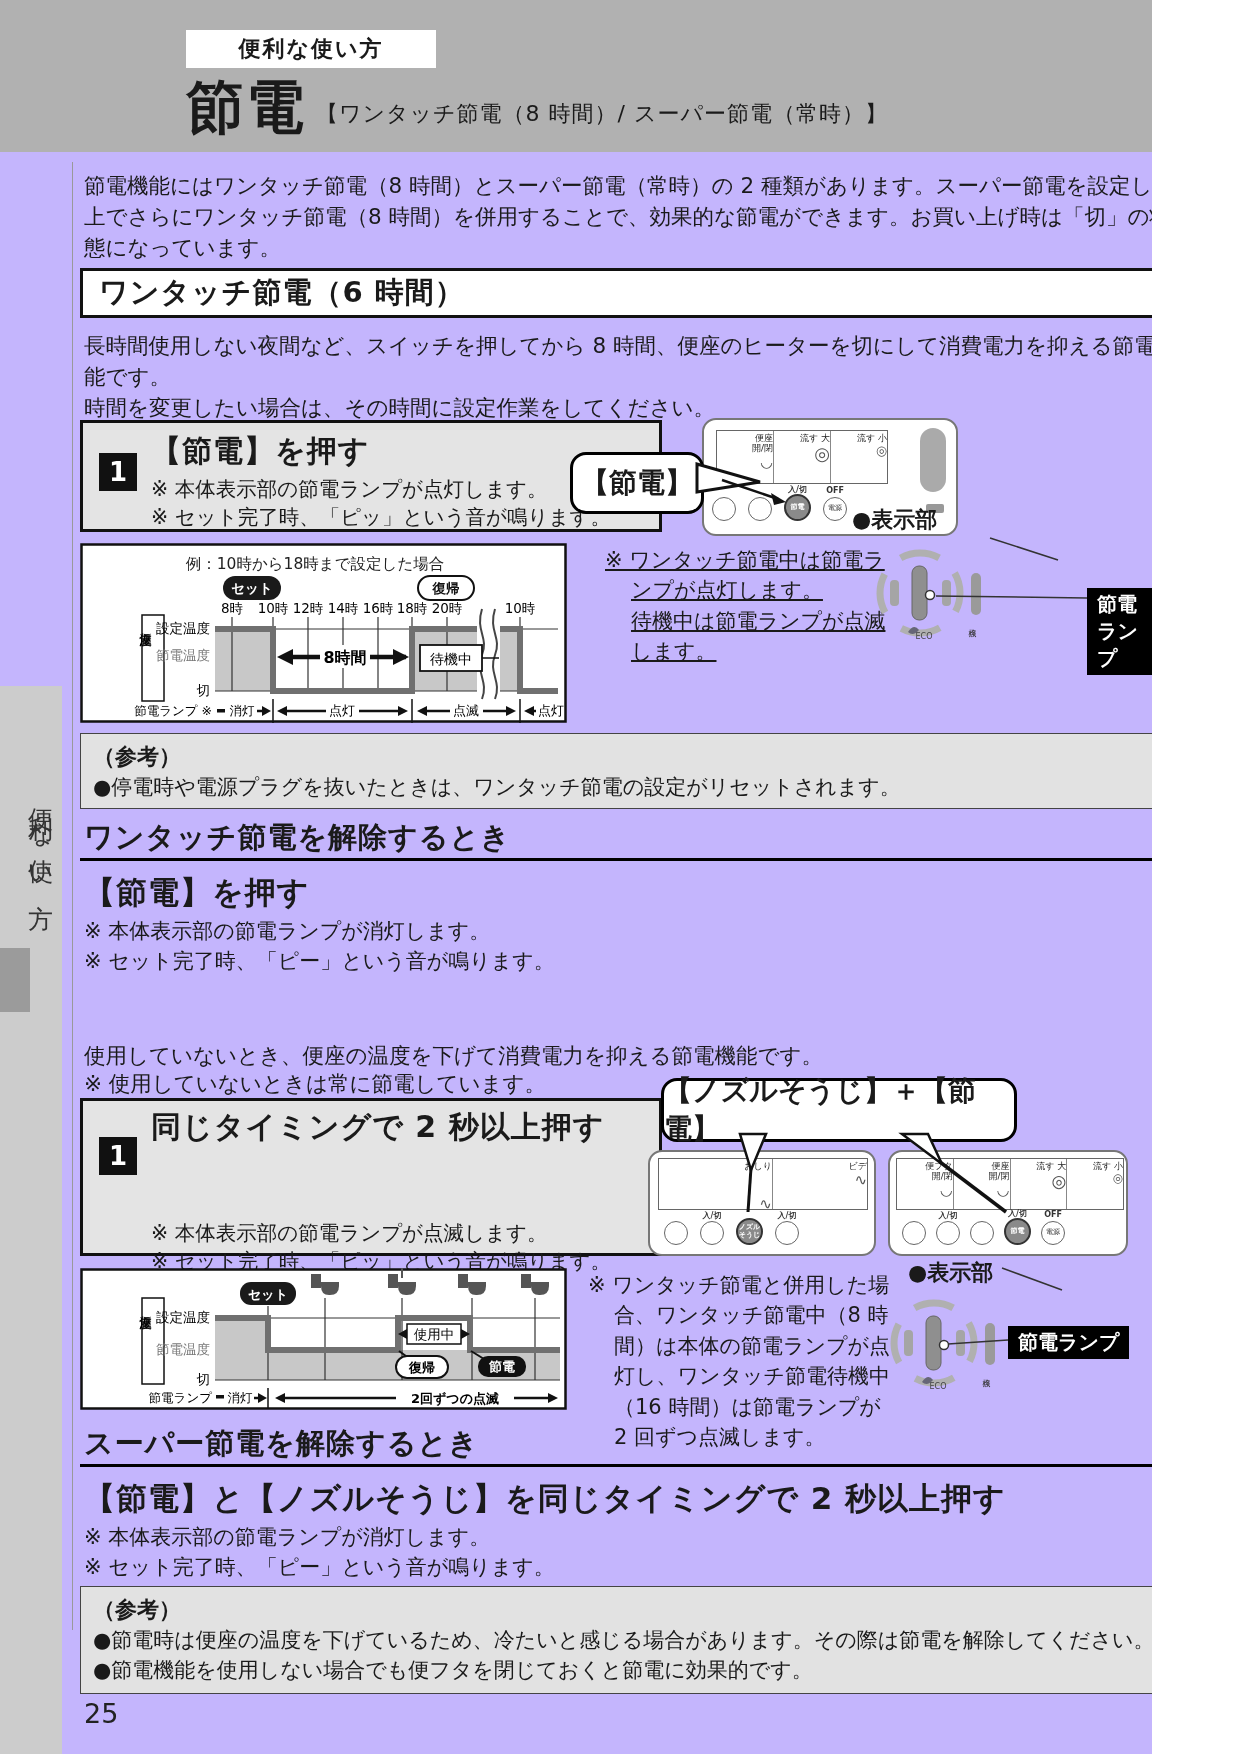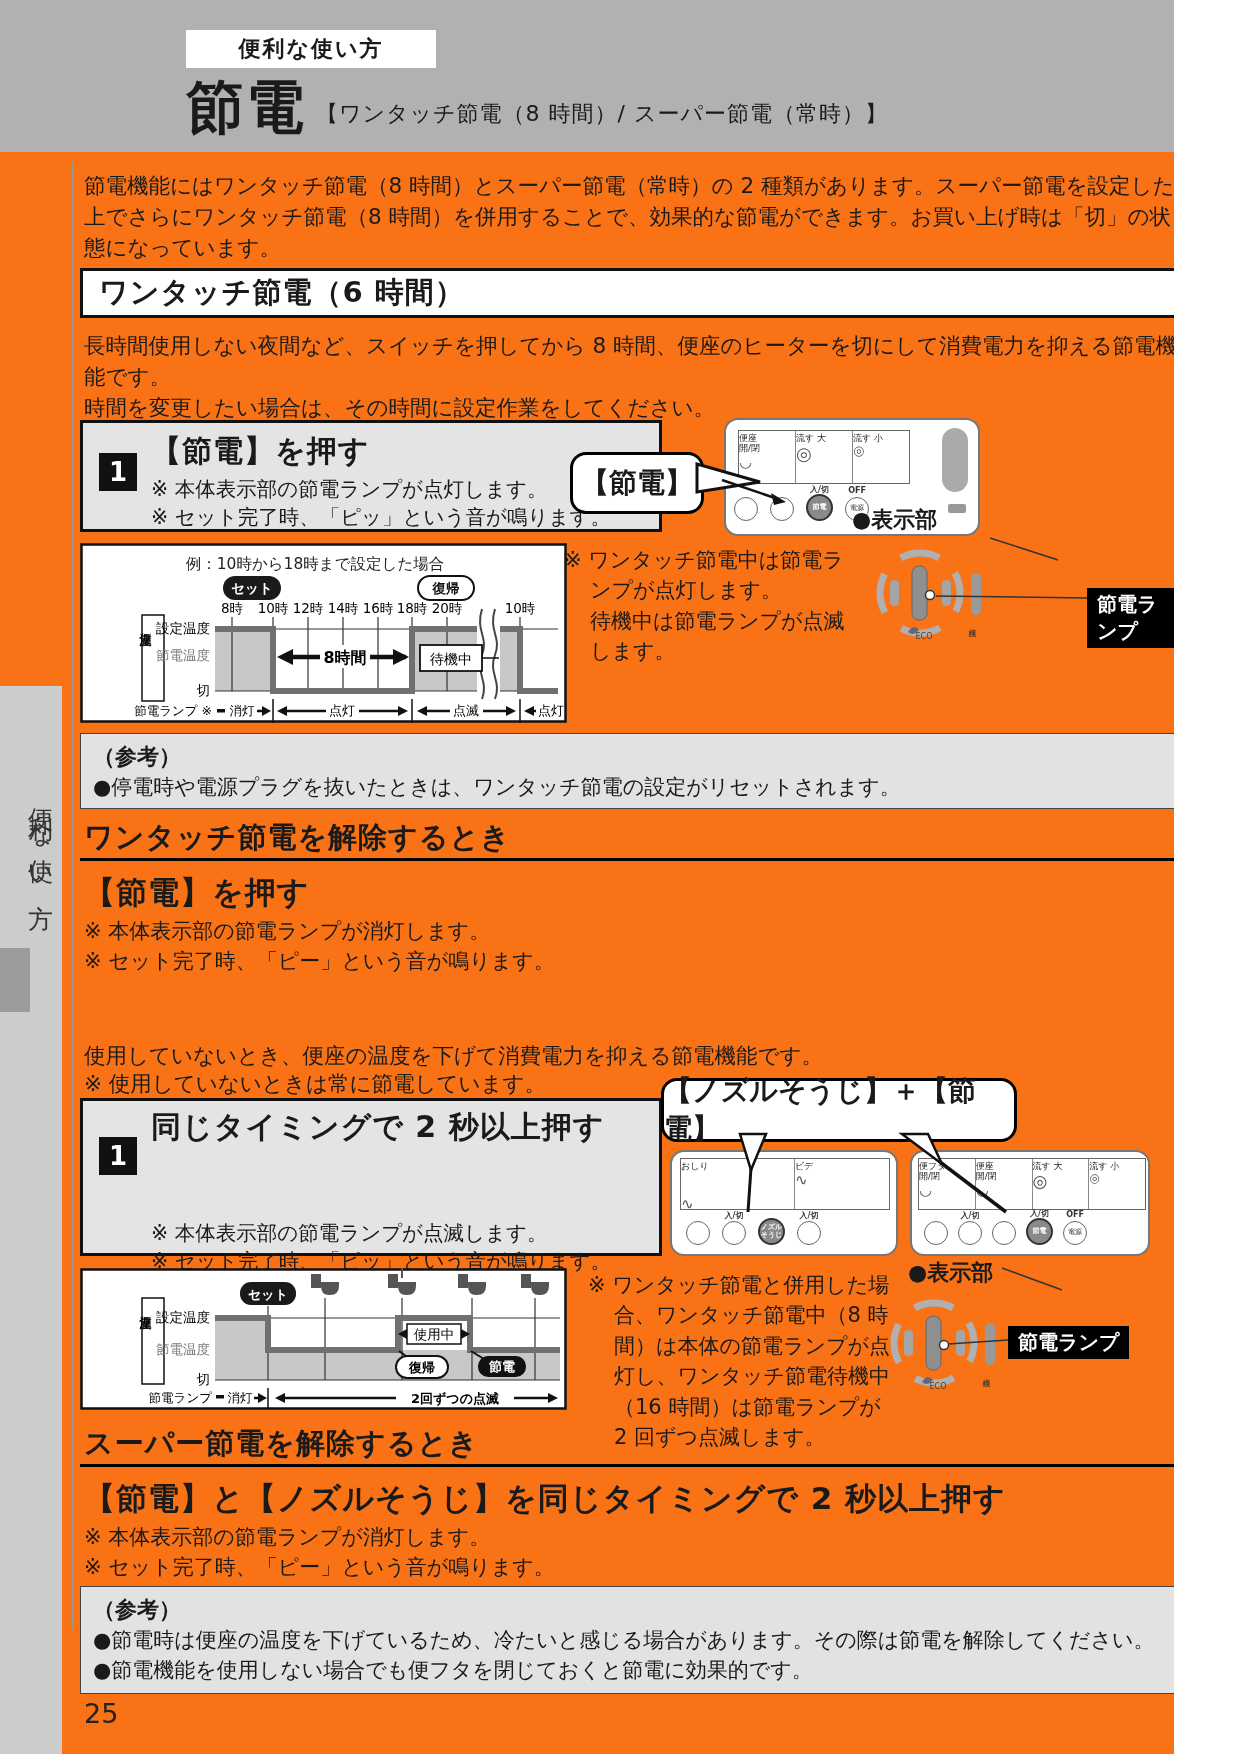--- a/index.html
+++ b/index.html
@@ -1,17 +1,17 @@
 <!DOCTYPE html>
 <html><head>
 <meta charset="utf-8">
 <style>
   html,body{margin:0;padding:0;}
   body{width:1240px;height:1754px;background:#fff;font-family:"DejaVu Sans","Liberation Sans",sans-serif;color:#1a1a1a;}
-  .page{position:relative;width:1152px;height:1754px;overflow:hidden;background:#f97316;padding-left:22px;}
+  .page{position:relative;width:1152px;height:1754px;overflow:hidden;background:#c4b5fd;}
   .abs{position:absolute;}
   
   .header{position:absolute;left:0;top:0;width:1240px;height:152px;background:#b1b1b1;}
   .tab{position:absolute;left:186px;top:30px;width:250px;height:38px;background:#fff;display:flex;align-items:center;justify-content:center;font-size:22px;font-weight:bold;letter-spacing:2px;}
   .title-row{position:absolute;left:186px;top:78px;display:flex;align-items:flex-end;}
   .title-main{font-size:58px;font-weight:bold;line-height:1;letter-spacing:2px;}
   .title-sub{font-size:22px;font-weight:normal;margin-left:10px;padding-bottom:7px;letter-spacing:1px;}
   
   .content-rule{position:absolute;left:72px;top:162px;width:1px;height:1468px;background:#999;}
   .side-strip{position:absolute;left:0;top:686px;width:62px;height:1068px;background:#ccc;}
@@ -33,21 +33,21 @@
   .action-heading{position:absolute;left:84px;font-size:31px;font-weight:bold;letter-spacing:1px;}
   .callout{position:absolute;border:3px solid #000;border-radius:16px;background:#fff;display:flex;align-items:center;justify-content:center;font-weight:bold;z-index:3;}
   .lamp-label{position:absolute;background:#000;color:#fff;font-size:20px;font-weight:bold;padding:3px 10px;z-index:4;}
   .hyoji{position:absolute;font-size:22px;font-weight:bold;}
   .hang{padding-left:26px;text-indent:-26px;margin:0;}
   .hang2{padding-left:26px;margin:0;}
   
   .remote{position:absolute;background:#fff;}
   .r-outer{position:absolute;border:2px solid #777;border-radius:14px;background:#fff;box-sizing:border-box;}
   .r-panel{position:absolute;border:1.5px solid #666;display:flex;box-sizing:border-box;background:#fff;}
-  .r-cell{flex:1;border-right:1px solid #888;display:flex;flex-direction:column;align-items:flex-start;padding-top:3px;box-sizing:border-box;}
+  .r-cell{flex:1;border-right:1px solid #888;display:flex;flex-direction:column;align-items:flex-end;padding-top:3px;box-sizing:border-box;}
   .r-cell:last-child{border-right:none;}
   .r-cell .lbl{font-size:9px;line-height:1.1;text-align:center;color:#222;}
   .r-cell .ico{font-size:15px;color:#555;line-height:1.1;}
   .r-row{position:absolute;display:flex;align-items:flex-end;}
   .r-btn{width:24px;height:24px;border:1.5px solid #666;border-radius:50%;background:#fff;display:flex;flex-direction:column;align-items:center;justify-content:center;box-sizing:border-box;position:relative;}
   .r-btn.dark{width:27px;height:27px;background:#8a8a8a;border:2px solid #333;color:#fff;}
   .r-btn .t{font-size:7px;line-height:1.05;font-weight:bold;text-align:center;}
   .r-top-lbl{position:absolute;top:-12px;left:50%;transform:translateX(-50%);font-size:8px;color:#333;white-space:nowrap;font-weight:bold;}
   .r-handle{position:absolute;width:26px;height:64px;background:#aaa;border-radius:13px;}
   .r-batt{position:absolute;width:18px;height:9px;background:#999;border-radius:2px;}
@@ -135,21 +135,21 @@
     <rect x="44" y="28" width="15" height="54" rx="7" fill="#8f8f8f" stroke="#666" stroke-width="1"></rect>
     <rect x="74" y="42" width="9" height="26" rx="4" fill="#a5a5a5"></rect>
     <rect x="103" y="35" width="10" height="42" rx="5" fill="#9a9a9a"></rect>
     <circle cx="62" cy="57" r="4.5" fill="#fff" stroke="#333" stroke-width="1.5"></circle>
     <path d="M40,94 q6,-9 11,-2 q-6,7 -11,2 z" fill="#667"></path>
     <text x="56" y="101" font-size="8" text-anchor="middle" fill="#444">ECO</text>
     <text x="104" y="84" font-size="8" fill="#333" style="writing-mode:vertical-rl;">点検</text>
   </svg>
   <div class="lamp-label" style="left:1087px;top:588px;">節電ランプ</div>
 
-  <div class="abs note-txt" style="left:564px;top:545px;width:282px;">
+  <div class="abs note-txt" style="left:605px;top:545px;width:282px;text-decoration:underline;">
     <p class="hang">※ ワンタッチ節電中は節電ランプが点灯します。</p>
     <p class="hang2">待機中は節電ランプが点滅します。</p>
   </div>
 
   <svg class="chart" style="left:80px;top:543px;" width="487" height="180" viewBox="0 0 487 180">
     <rect x="1.5" y="1.5" width="484" height="177" fill="#fff" stroke="#111" stroke-width="2.5"></rect>
     <text x="235" y="26" font-size="15.5" text-anchor="middle" fill="#222">例：10時から18時まで設定した場合</text>
 
     <rect x="143" y="33" width="58" height="24" rx="12" fill="#1a1a1a"></rect>
     <text x="172" y="50" font-size="13.5" font-weight="bold" text-anchor="middle" fill="#fff">セット</text>

